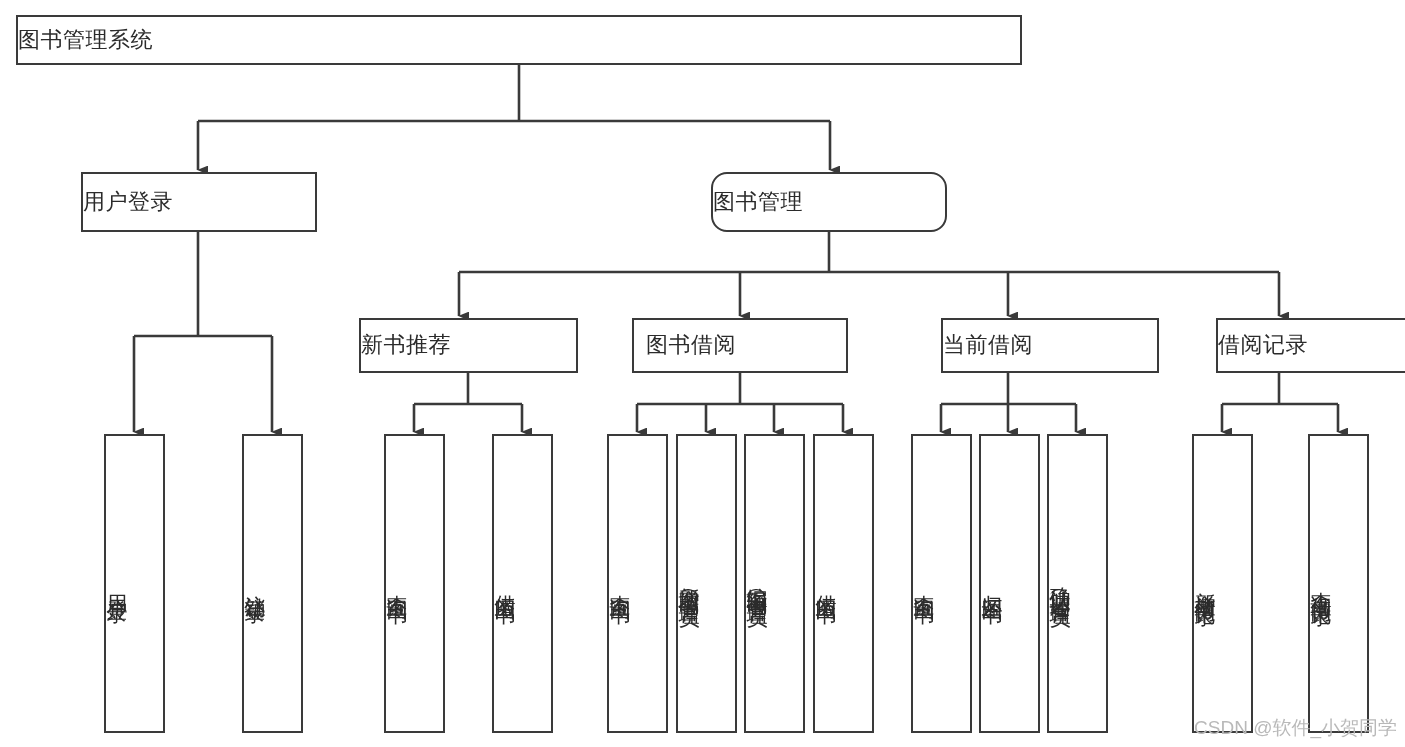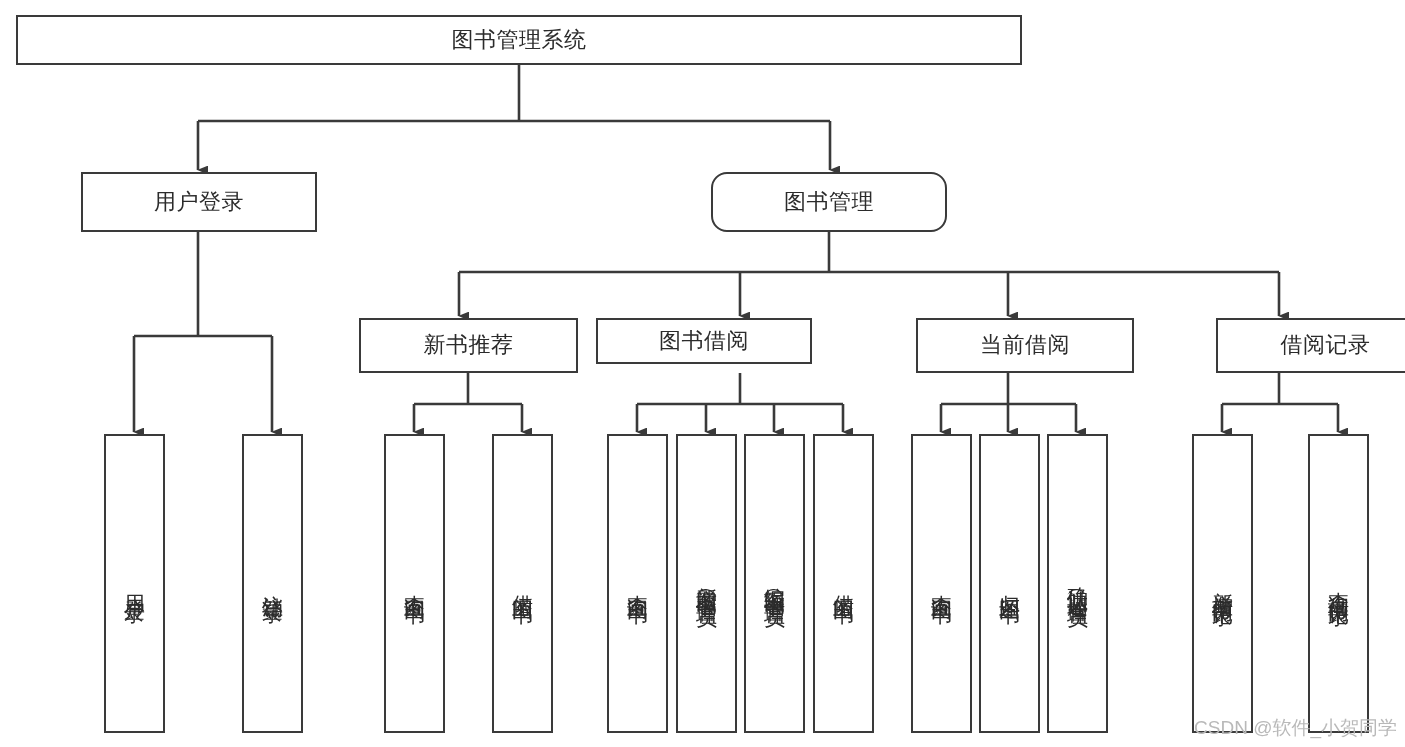--- a/index.html
+++ b/index.html
@@ -27,21 +27,21 @@
     height: 747px;
     display: block;
   }
   .node-box {
     position: absolute;
     box-sizing: border-box;
     background: #ffffff;
     border: 2.5px solid #3a3a3a;
     display: flex;
     align-items: center;
-    justify-content: center;
+    justify-content: flex-start;
     overflow: hidden;
   }
   .node-label-h {
     font-size: 22px;
     color: #2b2b2b;
     line-height: 1.1;
     white-space: nowrap;
     letter-spacing: 0.5px;
   }
   .node-label-v {
@@ -132,25 +132,25 @@
   </div>
 
   <div class="node-box" style="left:711px; top:172px; width:236px; height:60px;border-radius:16px;">
     <span class="node-label-h">图书管理</span>
   </div>
 
   <div class="node-box" style="left:359px; top:318px; width:219px; height:55px;">
     <span class="node-label-h">新书推荐</span>
   </div>
 
-  <div class="node-box" style="left:596px; top:318px; width:216px; height:46px;">
+  <div class="node-box" style="left:632px; top:318px; width:216px; height:55px;padding-left:12px;">
     <span class="node-label-h">图书借阅</span>
   </div>
 
-  <div class="node-box" style="left:916px; top:318px; width:218px; height:55px;">
+  <div class="node-box" style="left:941px; top:318px; width:218px; height:55px;">
     <span class="node-label-h">当前借阅</span>
   </div>
 
   <div class="node-box" style="left:1170px; top:318px; width:219px; height:55px;margin-left:46px;">
     <span class="node-label-h">借阅记录</span>
   </div>
 
   <div class="node-box" style="left:104px; top:434px; width:61px; height:299px;">
     <span class="node-label-v">用户登录</span>
   </div>

